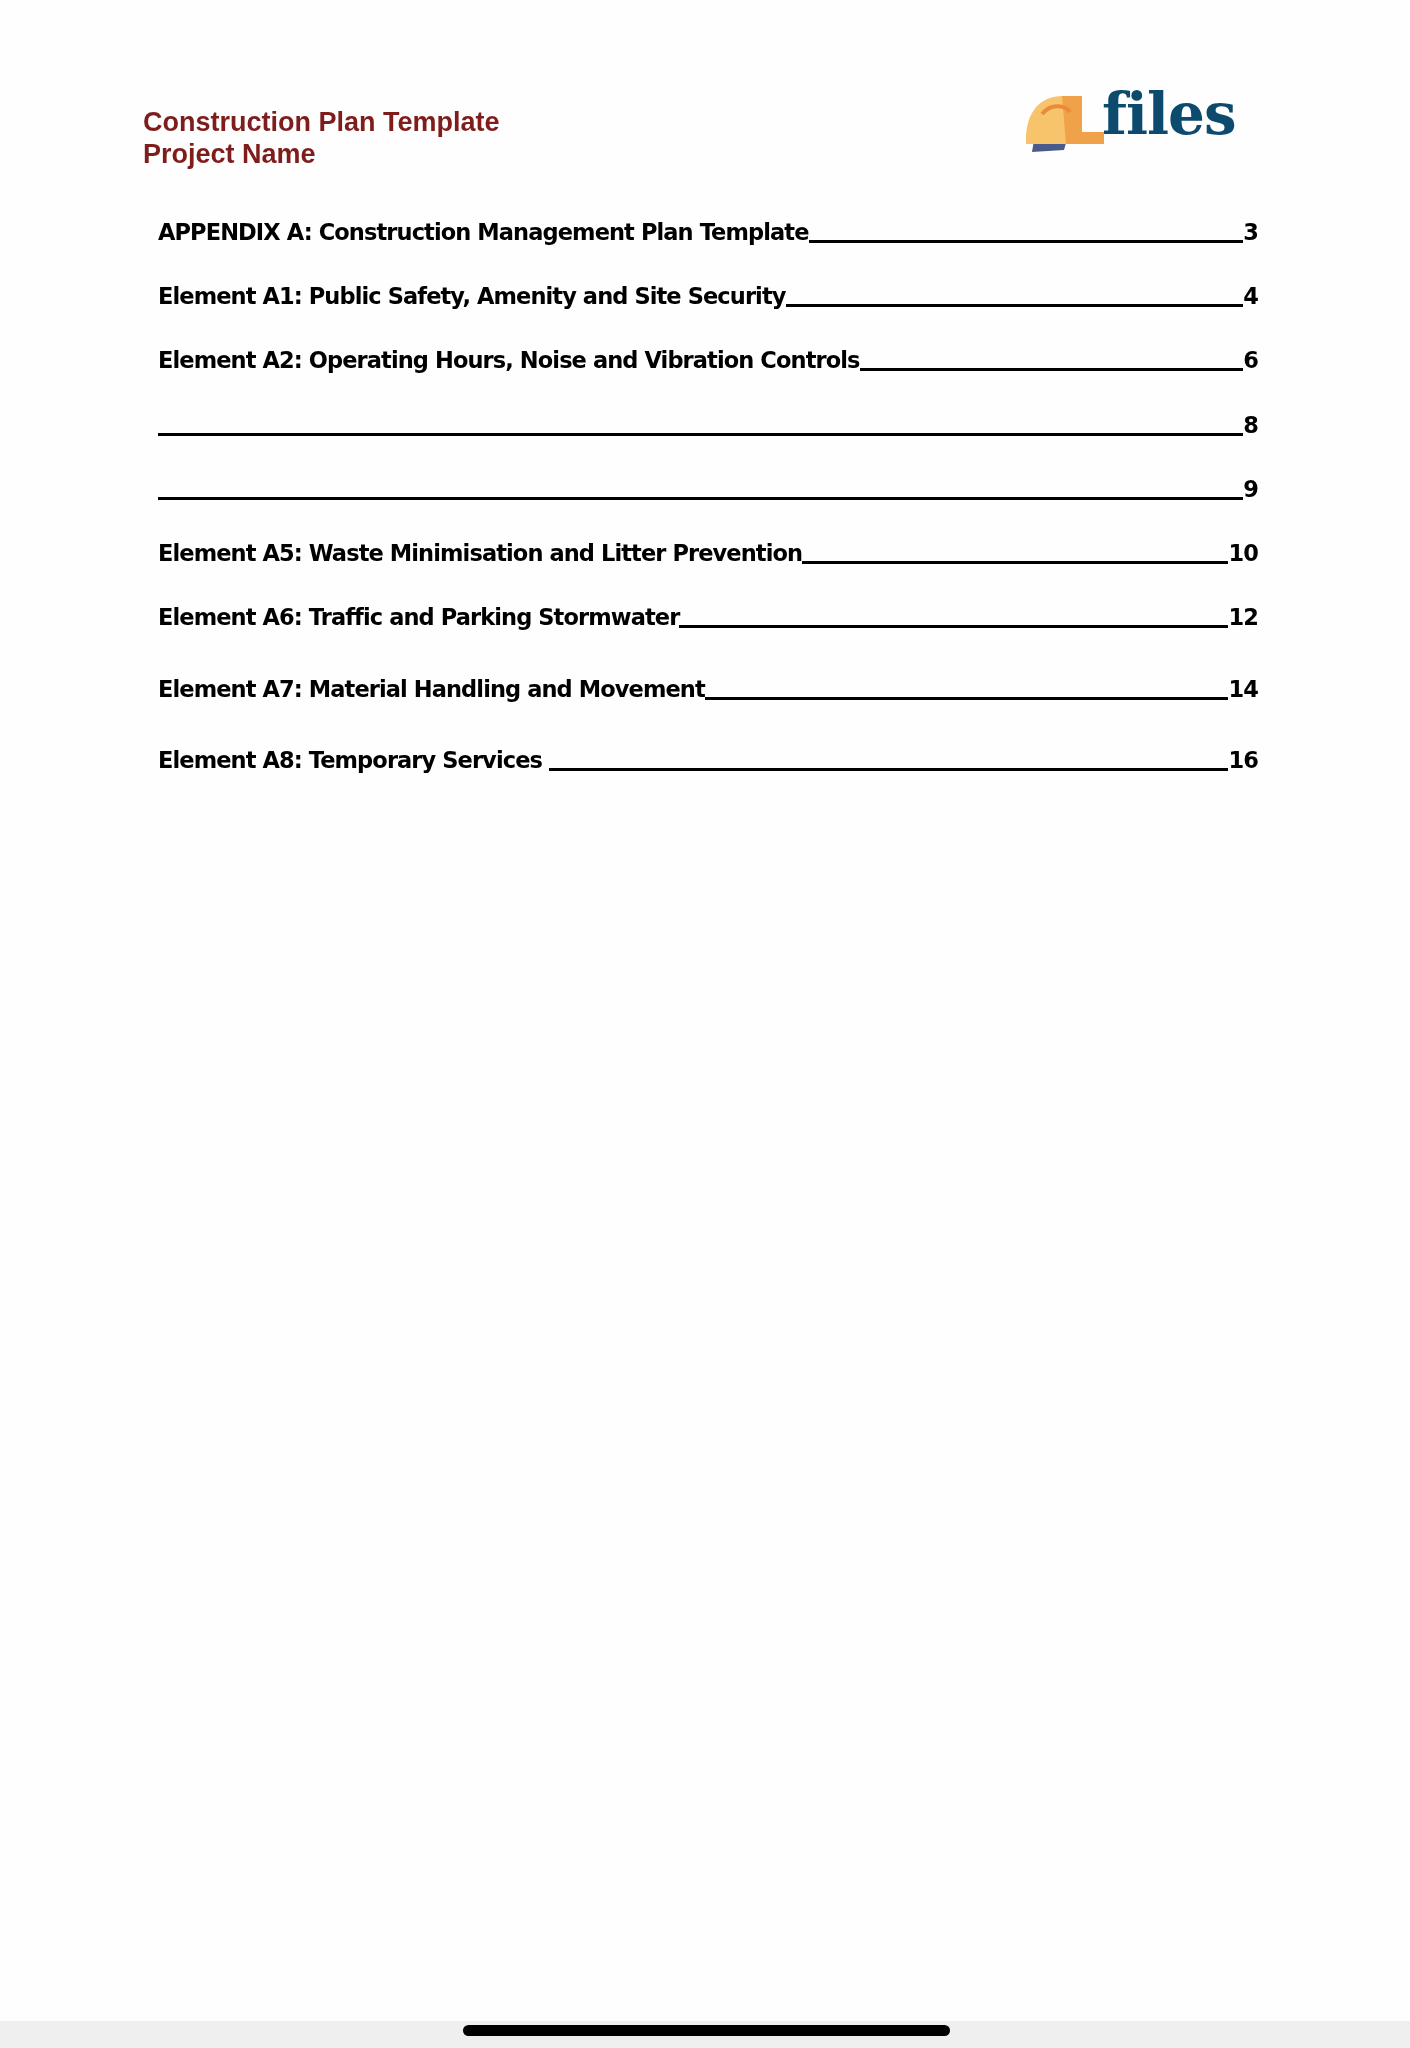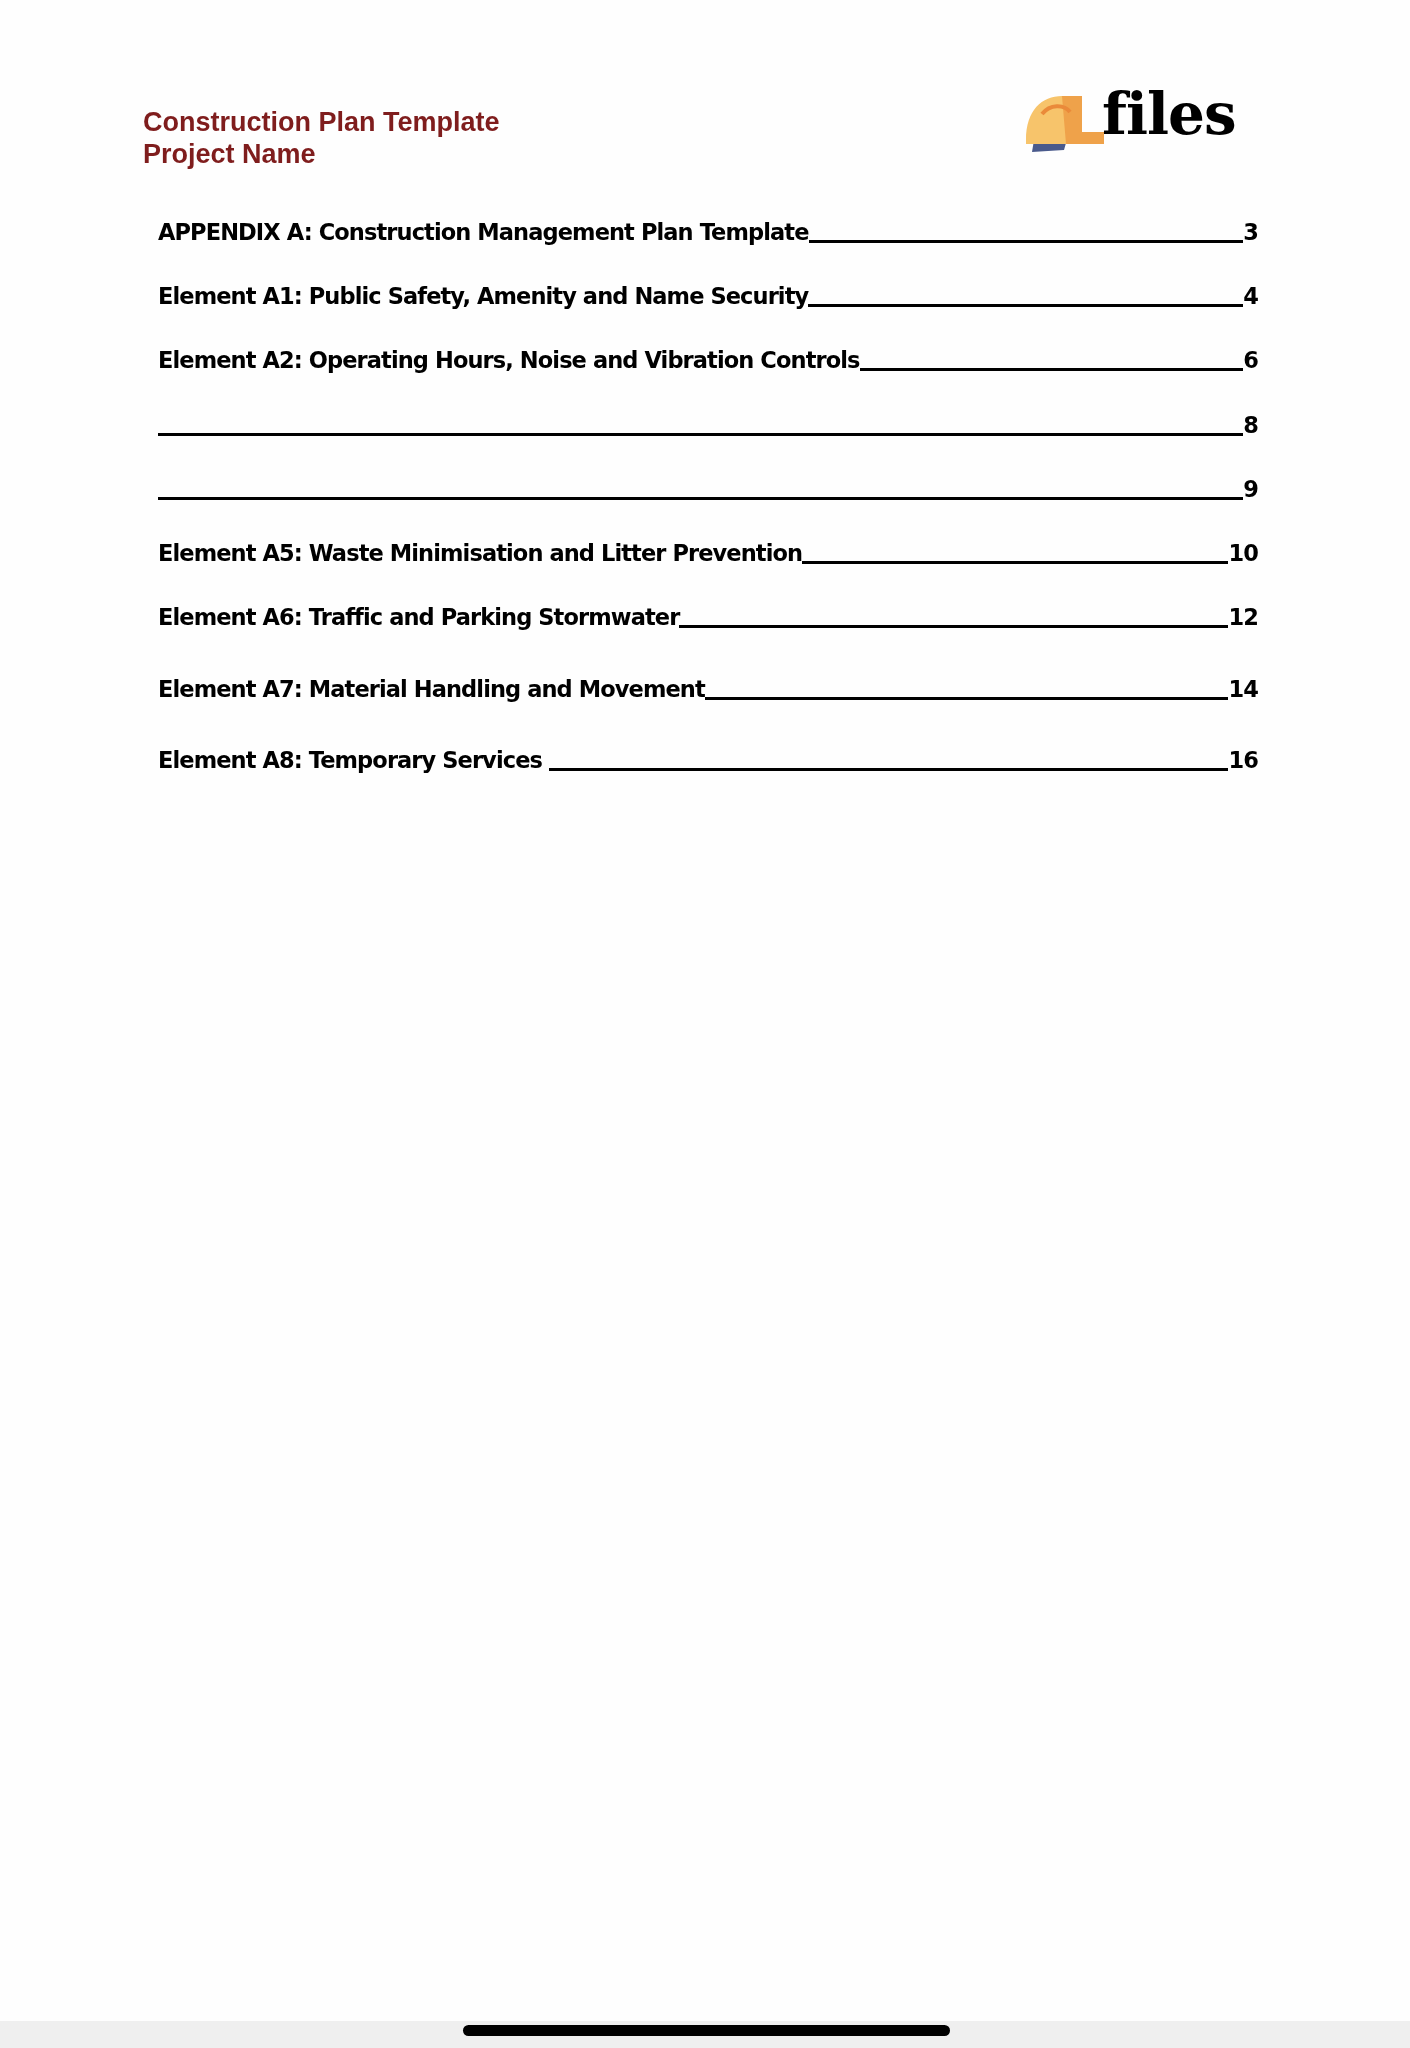--- a/index.html
+++ b/index.html
@@ -1,20 +1,20 @@
 <!DOCTYPE html>
 <html><head>
 <meta charset="utf-8">
 <style>
   html, body { margin:0; padding:0; }
   body { width:1410px; height:2048px; background:#fefefe; position:relative; overflow:hidden; font-family:"Liberation Sans", sans-serif; color:#000; }
   .doc-header { position:absolute; left:143px; top:106px; }
   .doc-header div { font-family:"Liberation Sans", sans-serif; font-weight:bold; font-size:27px; line-height:32px; color:#7f1d1d; }
   .logo { position:absolute; left:1020px; top:88px; width:220px; height:70px; }
-  .logo-text { position:absolute; left:82px; top:-8px; font-family:"DejaVu Serif", serif; font-weight:bold; font-size:58px; letter-spacing:-1px; color:#000000; }
+  .logo-text { position:absolute; left:82px; top:-8px; font-family:"DejaVu Serif", serif; font-weight:bold; font-size:58px; letter-spacing:-1px; color:#0c4a6e; }
   .toc { position:absolute; left:158px; top:0; width:1100px; }
   .toc-row { position:absolute; left:0; width:1100px; height:34px; display:flex; align-items:flex-end;text-align:center; }
   .toc-label { font-family:"DejaVu Sans", sans-serif; font-weight:bold; font-size:22.5px; letter-spacing:-0.9px; white-space:nowrap; line-height:30px; }
   .toc-leader { flex:1; border-bottom:3px solid #000; margin-bottom:4px; height:1px; }
   .toc-page { font-family:"DejaVu Sans", sans-serif; font-weight:bold; font-size:22.5px; letter-spacing:-0.9px; line-height:30px; }
   .bottom-bar { position:absolute; left:0; top:2021px; width:1410px; height:27px; background:#efefef; }
   .home-indicator { position:absolute; left:463px; top:2025px; width:487px; height:11px; background:#000; border-radius:6px; }
 </style>
 </head>
 <body>
@@ -34,21 +34,21 @@
   <span class="logo-text">files</span>
 </div>
 
 <div class="toc">
   <div class="toc-row" style="top:213px">
     <span class="toc-label">APPENDIX A: Construction Management Plan Template</span>
     <span class="toc-leader"></span>
     <span class="toc-page">3</span>
   </div>
   <div class="toc-row" style="top:277px">
-    <span class="toc-label">Element A1: Public Safety, Amenity and Name Security</span>
+    <span class="toc-label">Element A1: Public Safety, Amenity and Site Security</span>
     <span class="toc-leader"></span>
     <span class="toc-page">4</span>
   </div>
   <div class="toc-row" style="top:341px">
     <span class="toc-label">Element A2: Operating Hours, Noise and Vibration Controls</span>
     <span class="toc-leader"></span>
     <span class="toc-page">6</span>
   </div>
   <div class="toc-row" style="top:406px">
     <span class="toc-leader"></span>

